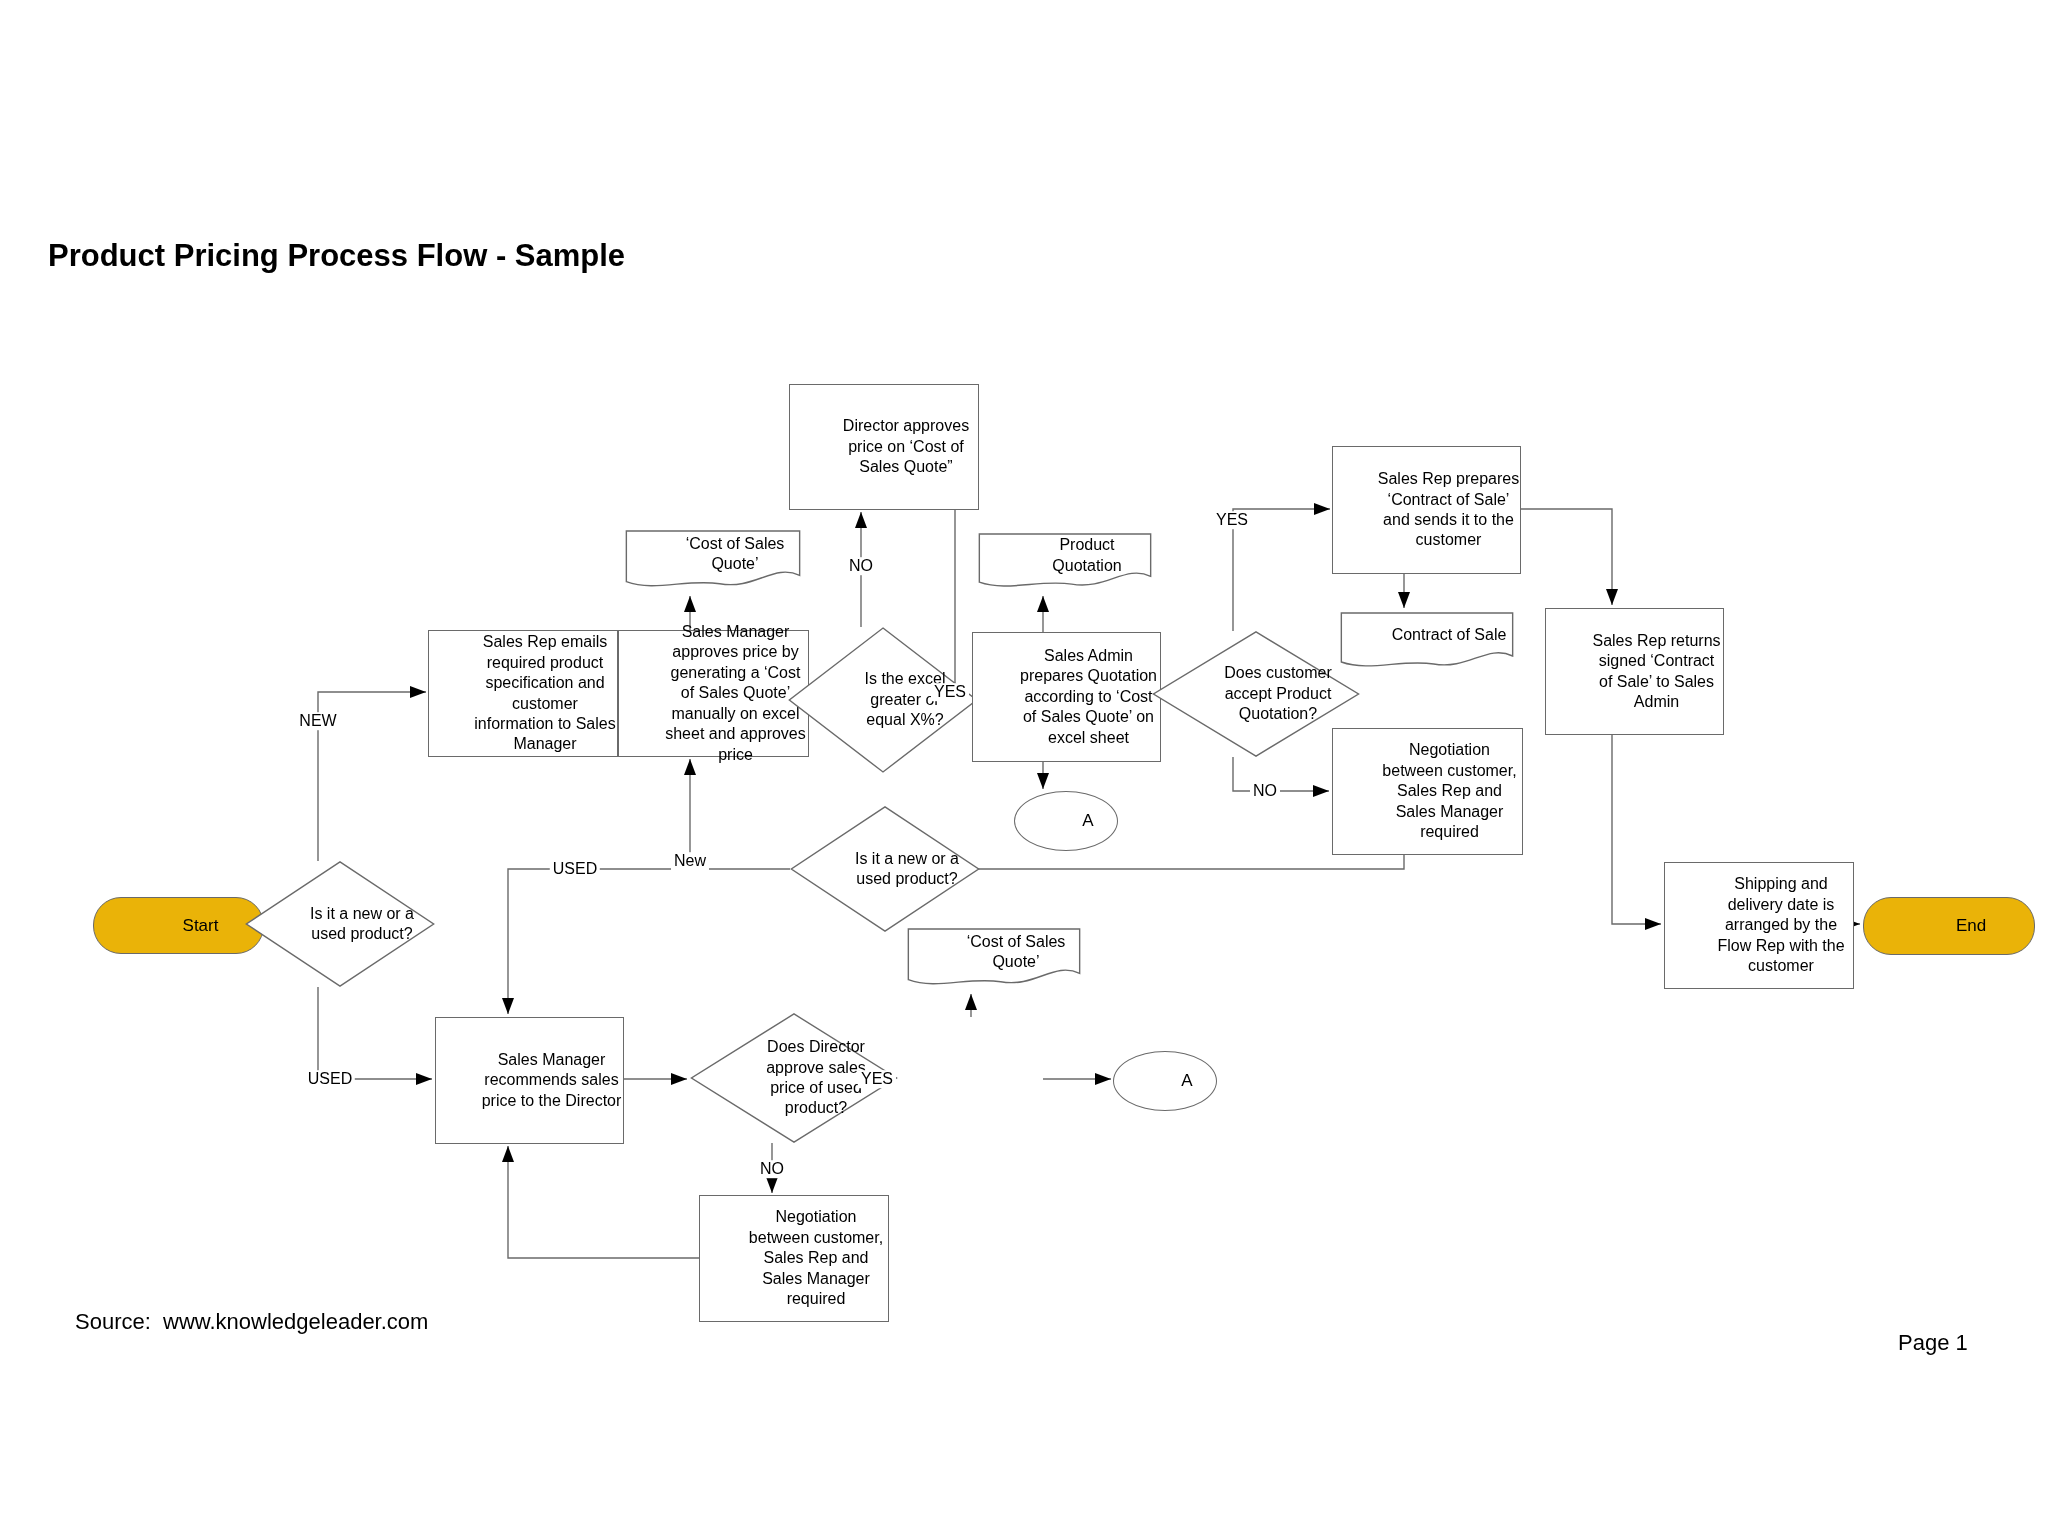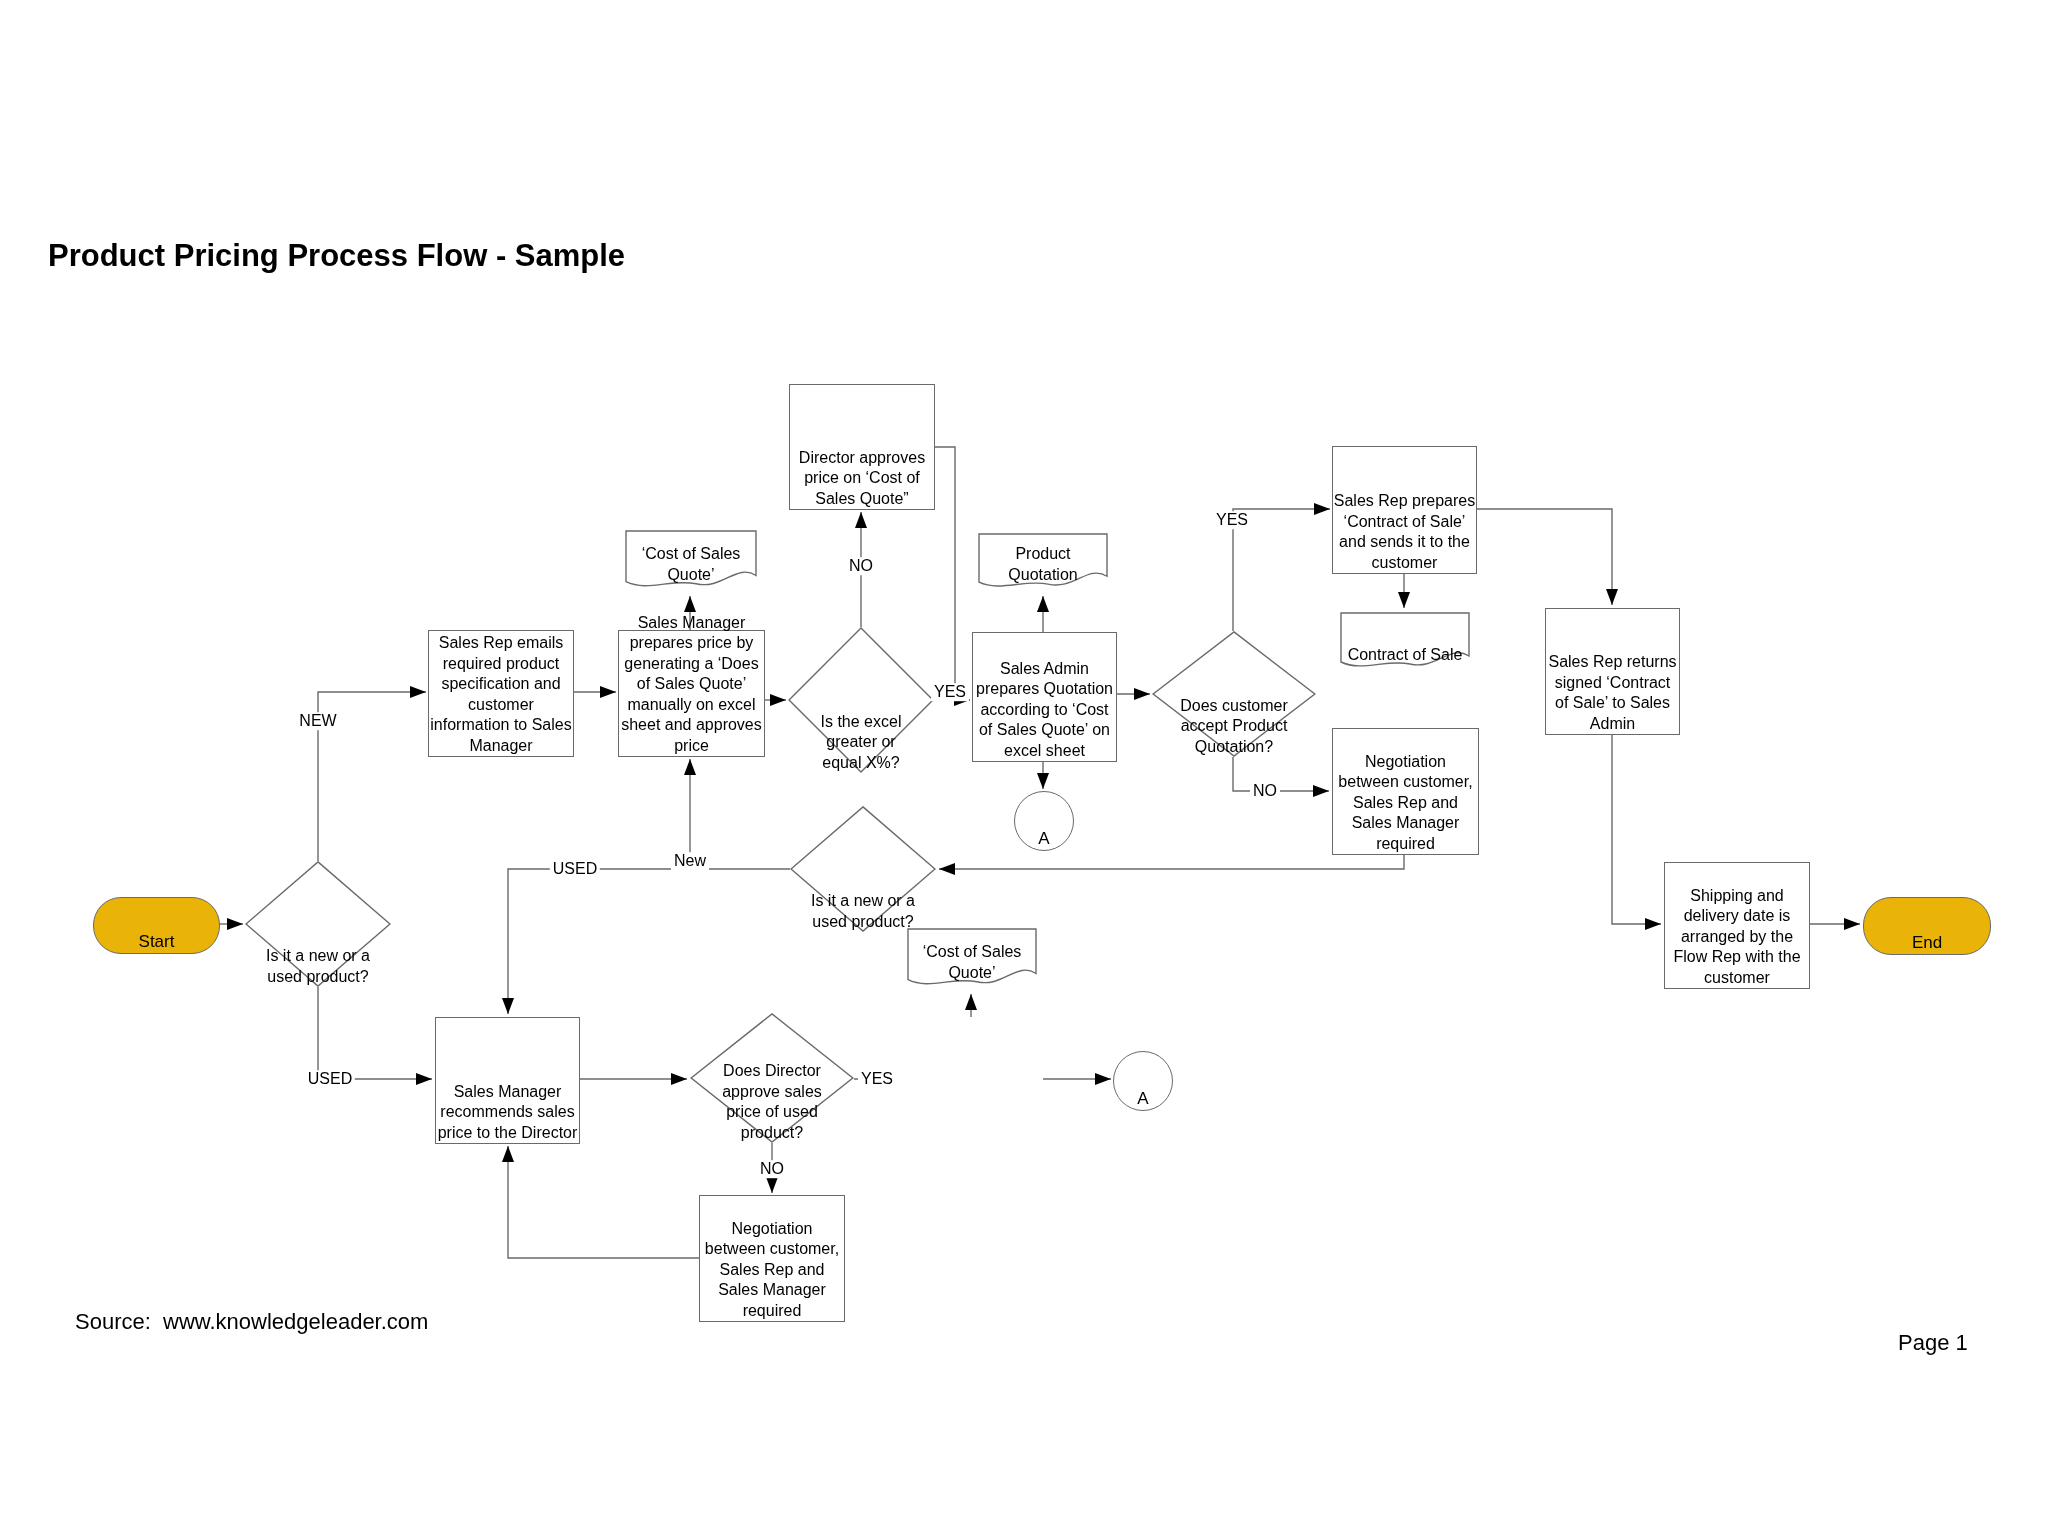--- a/index.html
+++ b/index.html
@@ -13,21 +13,21 @@
   }
   #page-title{
     position:absolute;left:48px;top:238px;
     font-size:31px;font-weight:bold;letter-spacing:0;
     white-space:nowrap;
   }
   #connector-layer{position:absolute;left:0;top:0;}
   #connector-layer polyline{
     fill:none;stroke:#6a6a6a;stroke-width:1.4px;
   }
-  .node{position:absolute;display:flex;align-items:flex-end;justify-content:center;}
+  .node{position:absolute;display:flex;align-items:center;justify-content:center;padding-left:44px;}
   .process{border:1.4px solid #6a6a6a;background:#fff;}
   .terminator{border:1.4px solid #6a6a6a;background:#eab308;border-radius:28px;}
   .connector-circle{border:1.4px solid #6a6a6a;background:#fff;border-radius:50%;}
   .decision,.document{background:transparent;}
   .shape{position:absolute;left:0;top:0;width:100%;height:100%;}
   .shape polygon,.shape path{
     fill:#ffffff;stroke:#6a6a6a;stroke-width:1.4;vector-effect:non-scaling-stroke;
   }
   .txt{
     position:relative;text-align:center;font-size:16px;line-height:1.28;
@@ -98,21 +98,21 @@
       <polygon points="50,0.7 99.3,50 50,99.3 0.7,50"></polygon>
     </svg>
     <div class="txt" style="width:120px">Is it a new or a used product?</div>
   </div>
 
   <div class="node process" style="left:428px;top:630px;width:144px;height:125px">
     <div class="txt">Sales Rep emails required product specification and customer information to Sales Manager</div>
   </div>
 
   <div class="node process" style="left:618px;top:630px;width:145px;height:125px">
-    <div class="txt">Sales Manager prepares price by generating a ‘Does of Sales Quote’ manually on excel sheet and approves price</div>
+    <div class="txt">Sales Manager approves price by generating a ‘Cost of Sales Quote’ manually on excel sheet and approves price</div>
   </div>
 
   <div class="node document" style="left:625px;top:530px;width:132px;height:62px">
     <svg class="shape" viewBox="0 0 130 60" preserveAspectRatio="none">
       <path d="M1 1 L129 1 L129 44 C110 32 96 58 70 52 C46 47 22 60 1 50 Z"></path>
     </svg>
     <div class="txt" style="width:118px">‘Cost of Sales Quote’</div>
   </div>
 
   <div class="node decision" style="left:788px;top:627px;width:146px;height:146px">

